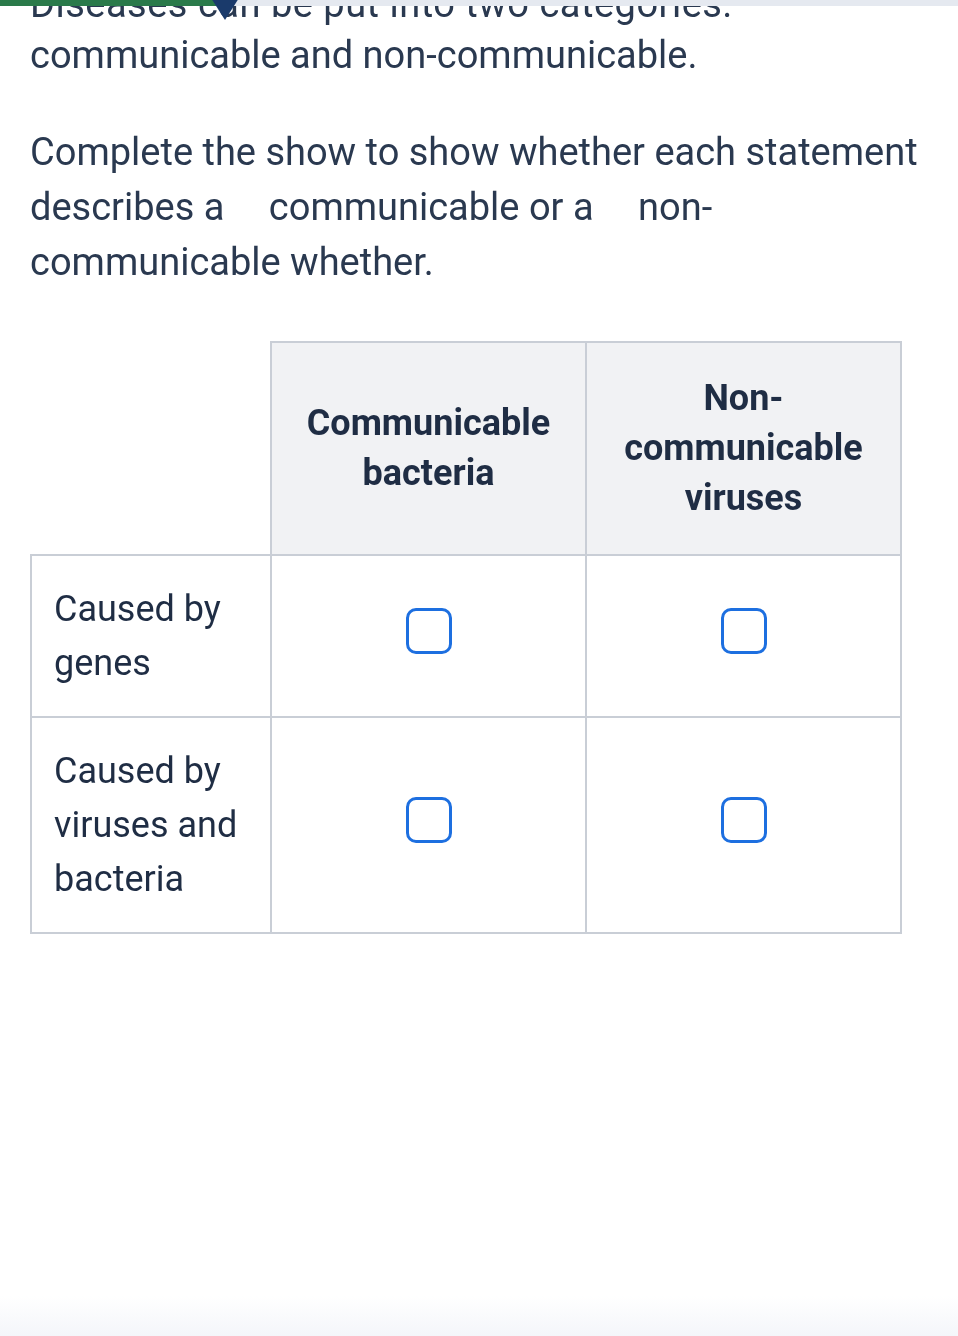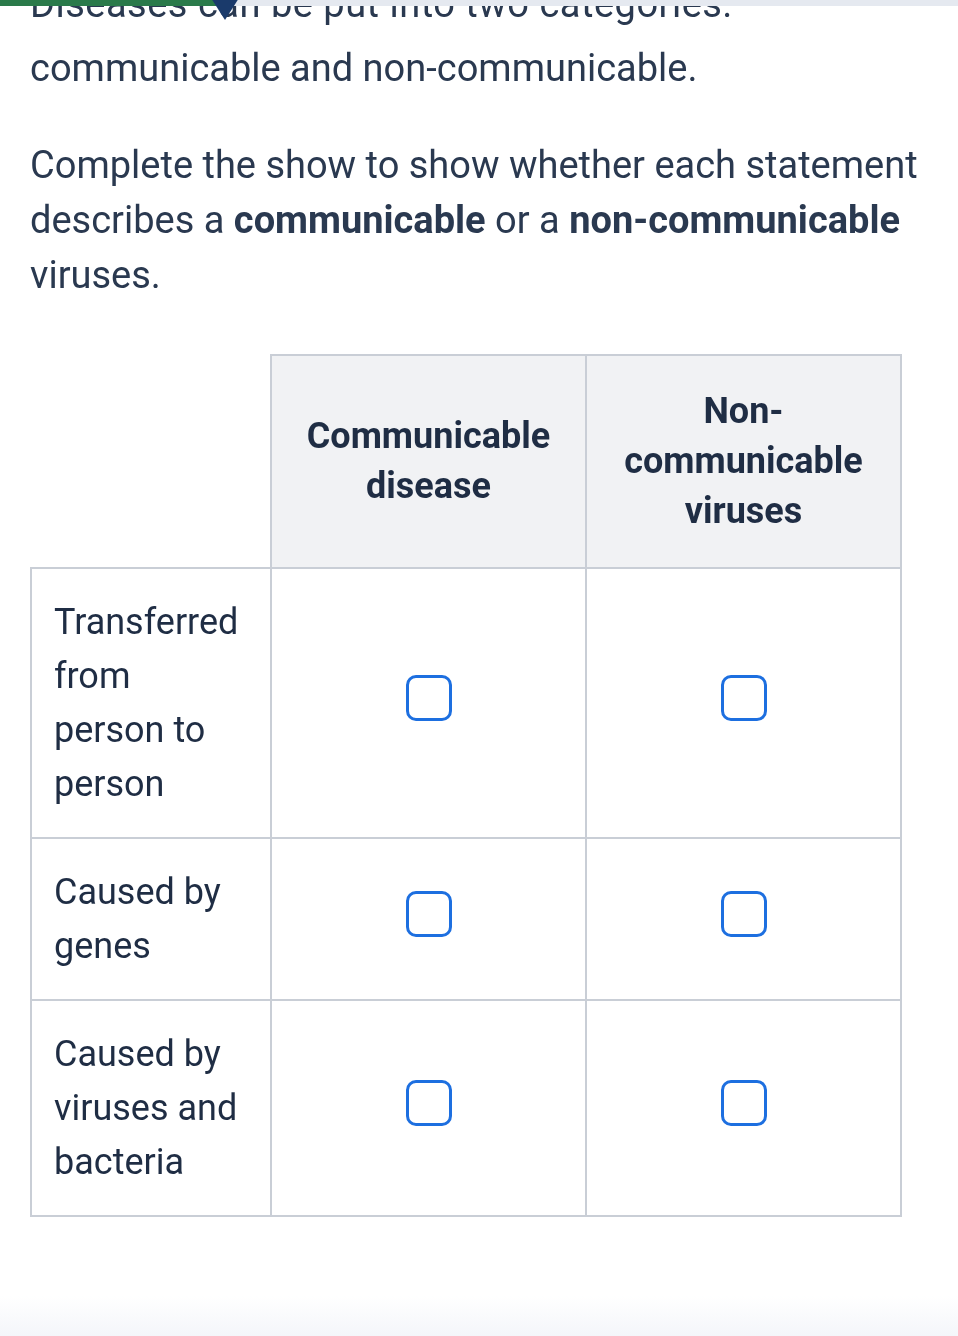--- a/index.html
+++ b/index.html
@@ -38,30 +38,30 @@
     font-size: 38px;
     color: #2a3950;
     letter-spacing: 0.5px;
     margin-top: -24px;
     white-space: nowrap;
     overflow: hidden;
   }
   .intro-line {
     font-size: 38px;
     color: #2a3950;
-    margin-top: 17px;
+    margin-top: 4px;
     line-height: 1.35;
   }
   .instruction {
     font-size: 38px;
     color: #2a3950;
     margin-top: 44px;
     line-height: 1.45;
   }
-  .instruction strong { font-weight: 700; }
+  .instruction strong { font-weight: 400; margin-left: 35px; }
   table.grid {
     border-collapse: collapse;
     margin-top: 50px;
     width: 870px;
     table-layout: fixed;
   }
   table.grid th, table.grid td {
     border: 2px solid #c9ced6;
     padding: 20px 22px;
     font-size: 36px;
@@ -115,42 +115,37 @@
 <div class="progress-bar">
   <div class="progress-fill"></div>
   <div class="progress-marker"></div>
 </div>
 
 <div class="content">
   <div class="cut-text">Diseases can be put into two categories:</div>
   <div class="intro-line">communicable and non-communicable.</div>
 
   <p class="instruction">
-    <span>Complete the show to show whether each statement describes a </span><strong>communicable</strong><span> or a </span><strong>non-communicable</strong><span> viruses.</span>
+    <span>Complete the show to show whether each statement describes a </span><strong>communicable</strong><span> or a </span><strong>non-communicable</strong><span> whether.</span>
   </p>
 
   <table class="grid">
     <colgroup>
       <col class="c0">
         <col class="c1">
         <col class="c2">
     </colgroup>
     <thead>
       <tr>
         <th class="empty"></th>
-        <th class="colhead">Communicable disease</th>
+        <th class="colhead">Communicable bacteria</th>
         <th class="colhead">Non-communicable viruses</th>
       </tr>
     </thead>
     <tbody>
-      <tr>
-        <td class="rowlabel">Transferred from person to person</td>
-        <td class="cell"><span class="checkbox"></span></td>
-        <td class="cell"><span class="checkbox"></span></td>
-      </tr>
       <tr>
         <td class="rowlabel">Caused by genes</td>
         <td class="cell"><span class="checkbox"></span></td>
         <td class="cell"><span class="checkbox"></span></td>
       </tr>
       <tr>
         <td class="rowlabel">Caused by viruses and bacteria</td>
         <td class="cell"><span class="checkbox"></span></td>
         <td class="cell"><span class="checkbox"></span></td>
       </tr>

